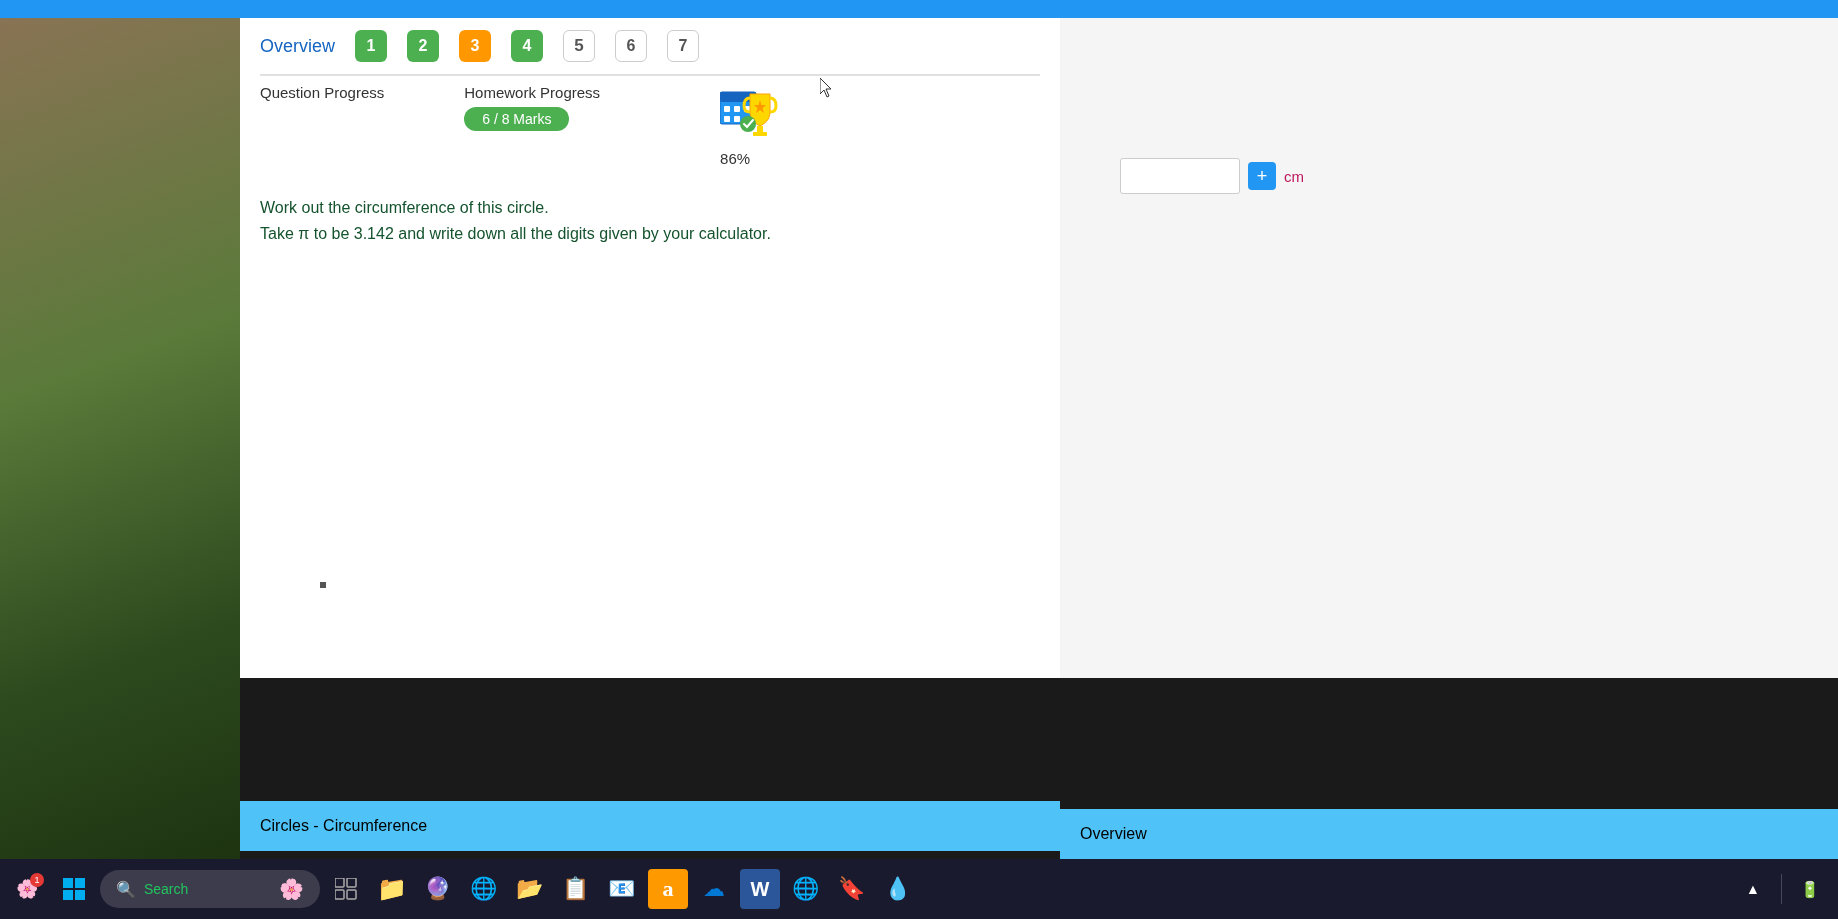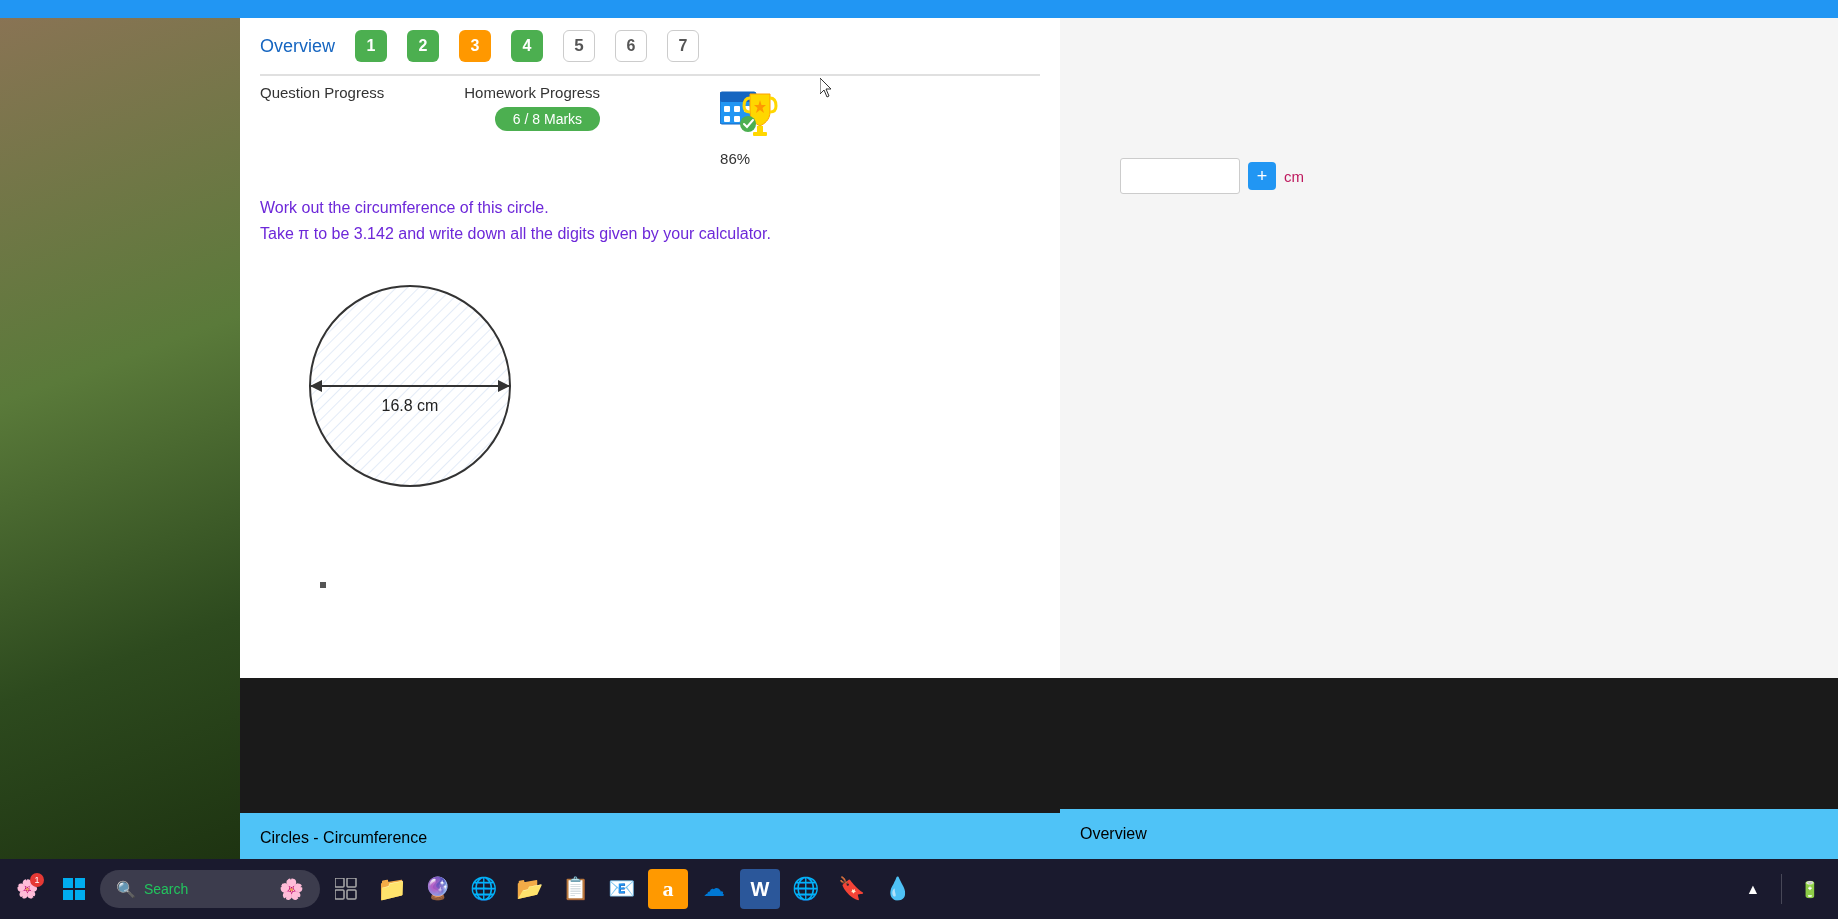--- a/index.html
+++ b/index.html
@@ -100,21 +100,21 @@
 
     .question-progress-label {
       font-size: 15px;
       color: #333;
       font-weight: 500;
     }
 
     .homework-progress-block {
       display: flex;
       flex-direction: column;
-      align-items: flex-end;
+      align-items: flex-start;
       gap: 6px;
     }
 
     .homework-label {
       font-size: 15px;
       color: #333;
       font-weight: 500;
     }
 
     .marks-badge {
@@ -167,28 +167,28 @@
 
     .cm-label {
       font-size: 15px;
       color: #be185d;
     }
 
     
     .question-text {
       padding: 16px 20px 10px 20px;
       font-size: 16px;
-      color: #6d28d9;
+      color: #14532d;
       line-height: 1.6;
     }
 
     
     .bottom-bar {
       position: absolute;
-      bottom: 56px;
+      bottom: 68px;
       left: 240px;
       width: 820px;
       height: 50px;
       background: #4FC3F7;
       display: flex;
       align-items: center;
       padding: 0 20px;
       z-index: 5;
     }
 
@@ -374,39 +374,20 @@
       </div>
       <span class="percentage-text">86%</span>
     </div>
   </div>
 
   <div class="question-text">
     <div>Work out the circumference of this circle.</div>
     <div>Take π to be 3.142 and write down all the digits given by your calculator.</div>
   </div>
 
-  <div class="circle-container">
-    <svg width="280" height="240" viewBox="0 0 280 240">
-
-      <defs>
-        <pattern id="hatch" patternUnits="userSpaceOnUse" width="8" height="8" patternTransform="rotate(45)">
-          <line x1="0" y1="0" x2="0" y2="8" stroke="#c8d8f0" stroke-width="1"></line>
-        </pattern>
-      </defs>
-
-      <circle cx="140" cy="120" r="100" fill="url(#hatch)" stroke="#333" stroke-width="2"></circle>
-
-      <line x1="40" y1="120" x2="240" y2="120" stroke="#333" stroke-width="2"></line>
-
-      <polygon points="40,120 52,114 52,126" fill="#333"></polygon>
-      <polygon points="240,120 228,114 228,126" fill="#333"></polygon>
-
-      <text x="140" y="145" text-anchor="middle" font-size="16" font-family="Arial" fill="#222">16.8 cm</text>
-    </svg>
-  </div>
 
   <div style="position:absolute; bottom: 90px; left: 80px; width:6px; height:6px; background:#555; border-radius:50;"></div>
 </div>
 
 <div class="right-panel">
 
   <div class="answer-input-area">
     <input type="text" class="answer-box" style="">
     <button class="plus-btn">+</button>
     <span class="cm-label">cm</span>

